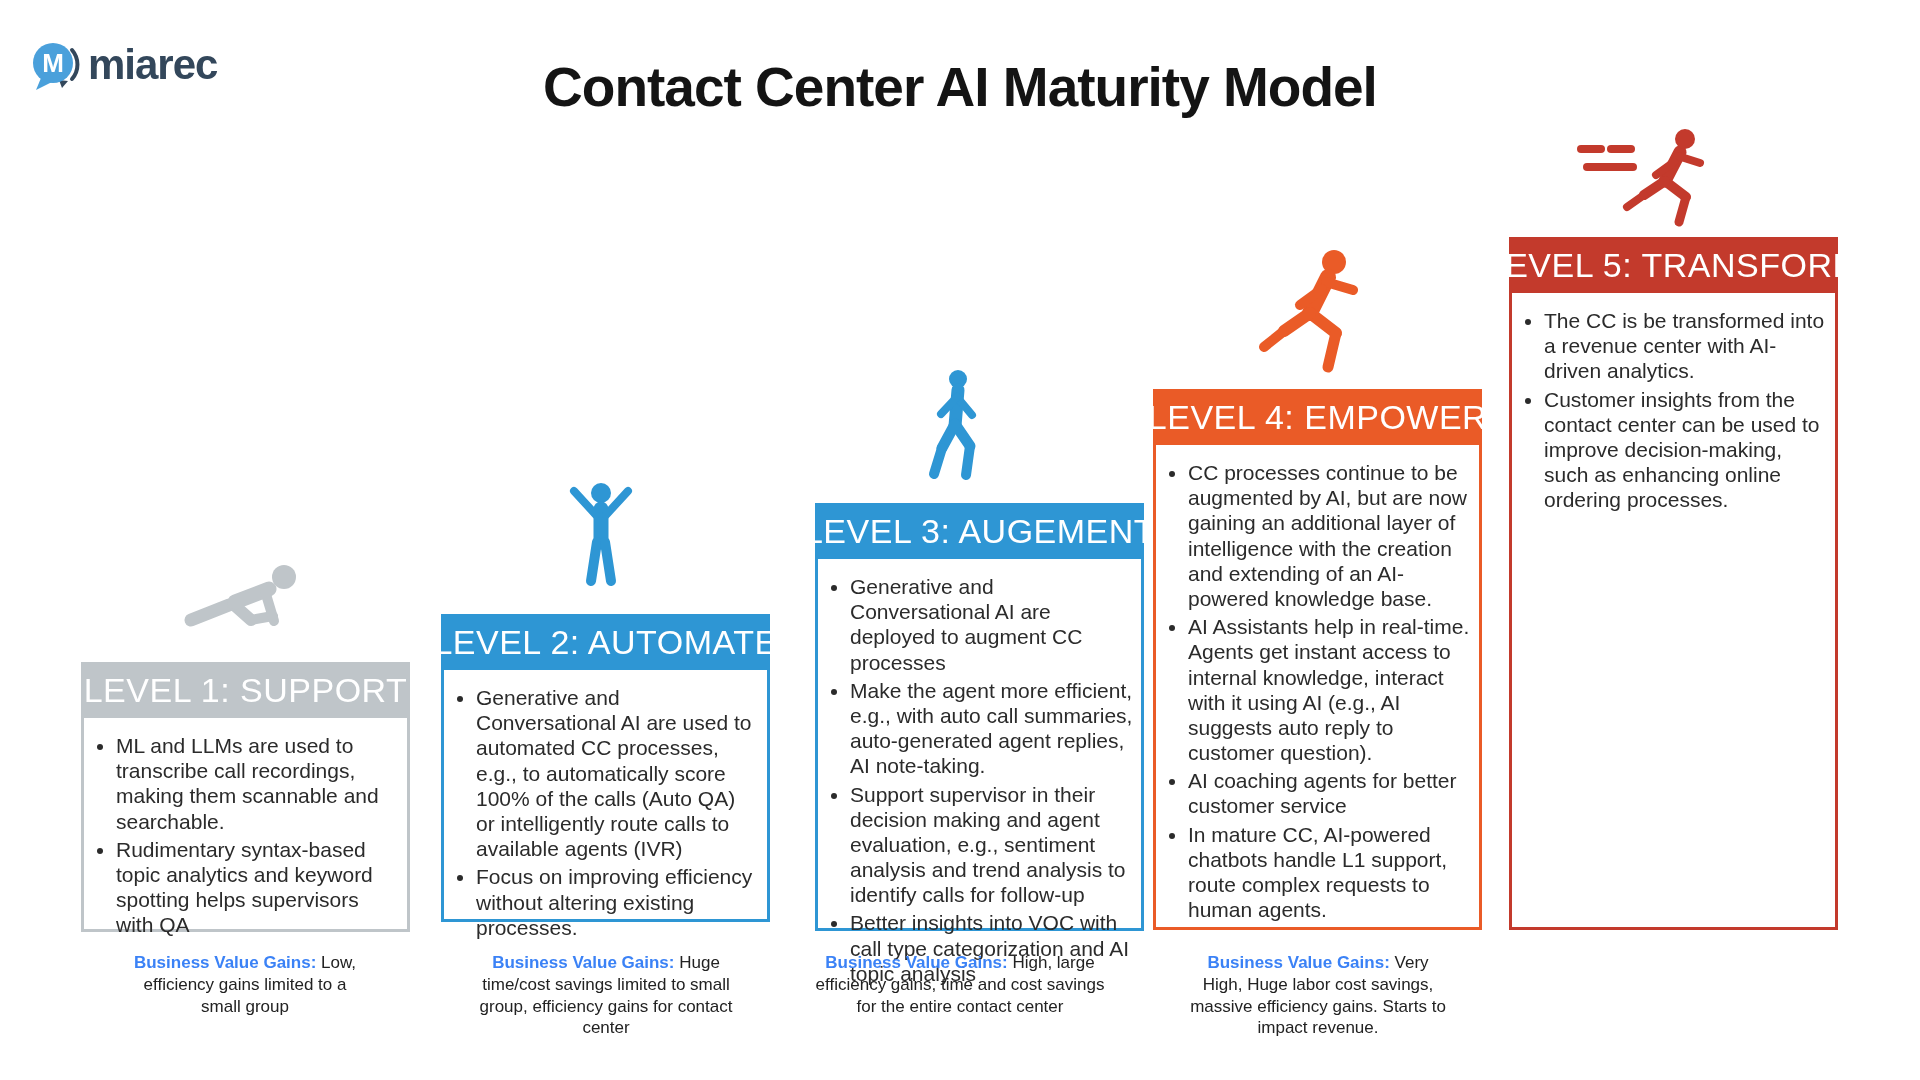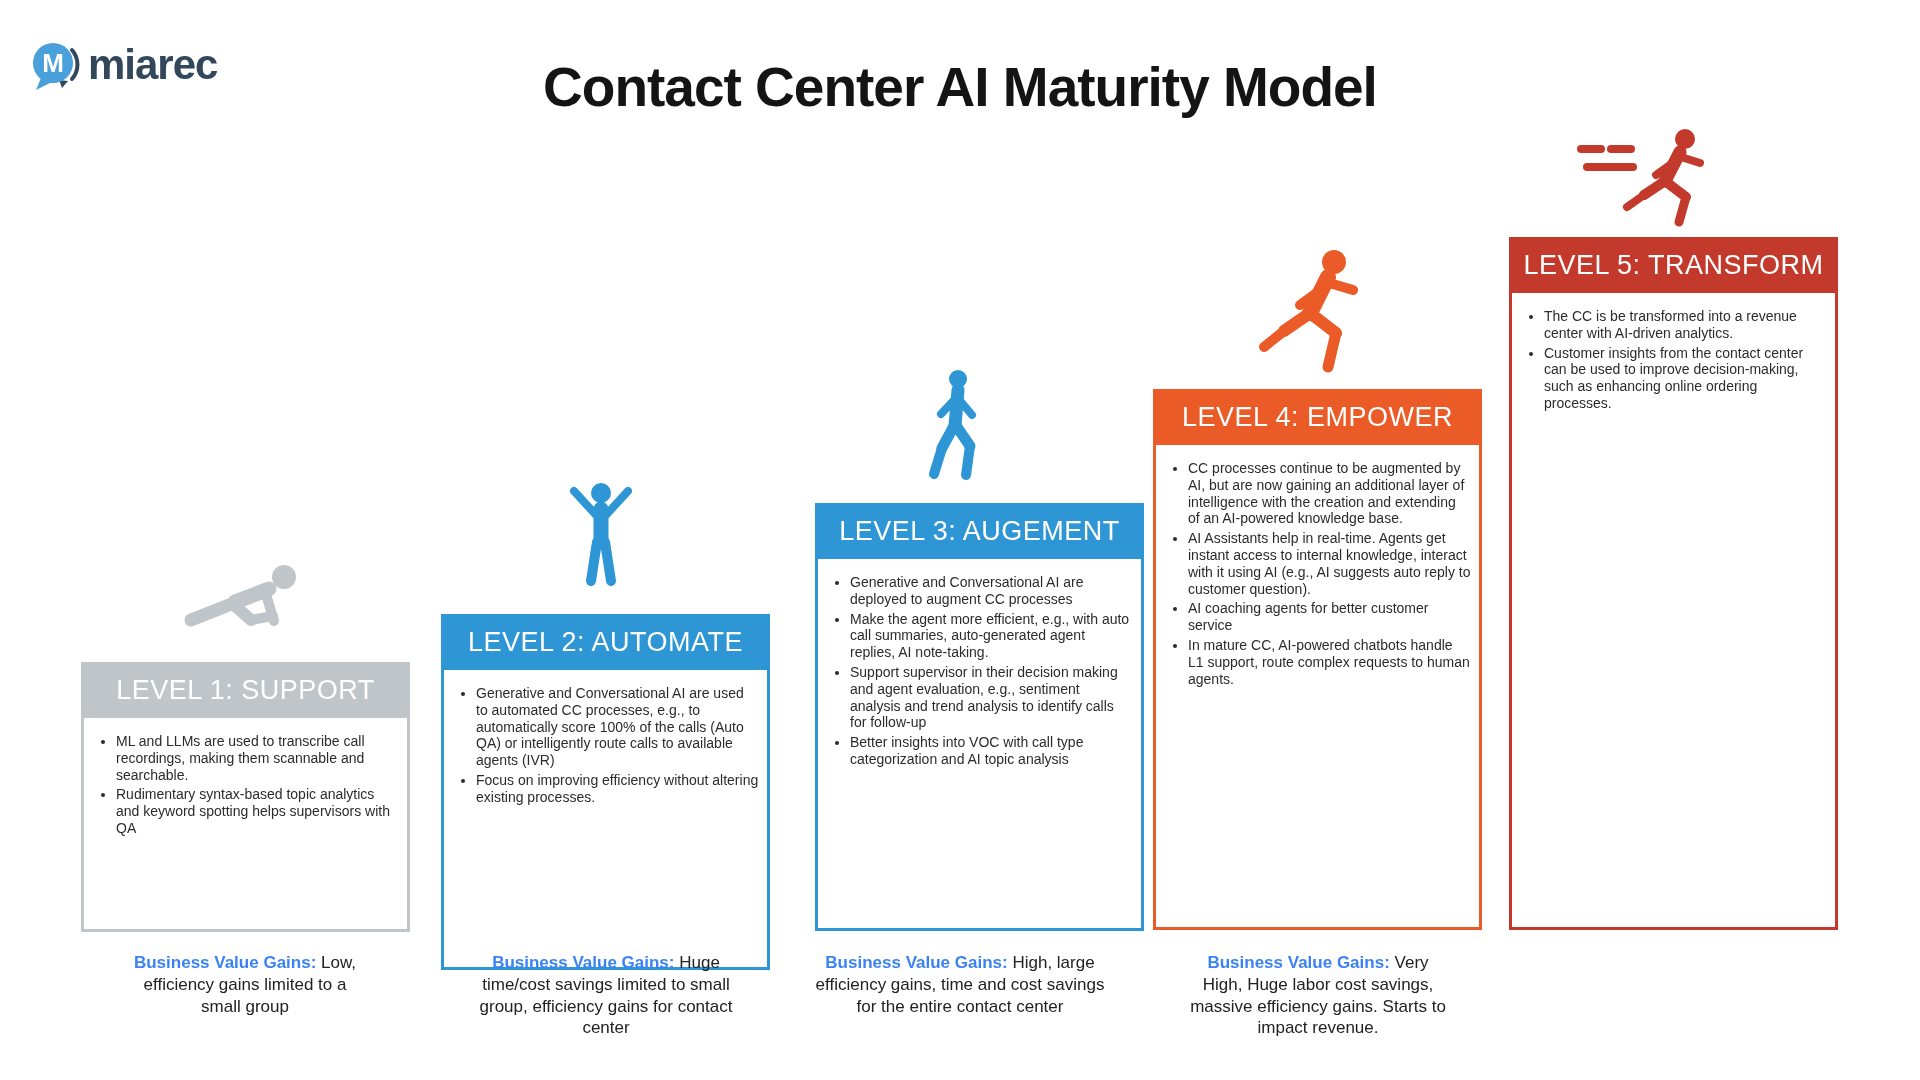--- a/index.html
+++ b/index.html
@@ -13,35 +13,35 @@
   .logo-text{font-size:42px;font-weight:700;color:#33475B;letter-spacing:-1px;line-height:1;}
   .page-title{
     position:absolute;left:0;top:55px;width:100%;text-align:center;
     font-size:55px;font-weight:700;color:#141414;letter-spacing:-1px;
   }
   
   .panel{position:absolute;width:329px;}
   .panel-header{
     height:56px;background:var(--lvl-color);color:#ffffff;
     display:flex;align-items:center;justify-content:center;
-    font-size:27px;letter-spacing:.5px;white-space:nowrap;
+    font-size:34px;letter-spacing:.5px;white-space:nowrap;
   }
   .panel-body{
     background:#fff;border:3px solid var(--lvl-color);border-top:0;
     box-sizing:border-box;
   }
   .panel-body ul{margin:0;padding:15px 8px 0 32px;}
   .panel-body li{
-    font-size:14px;line-height:1.2;color:#2b2b2b;margin-bottom:3px;
+    font-size:21px;line-height:1.2;color:#2b2b2b;margin-bottom:3px;
   }
   .level-icon{position:absolute;color:var(--lvl-color);}
   .level-icon svg{display:block;}
   
   .lvl1{left:81px;top:662px;}   .lvl1 .panel-body{height:214px;}
-  .lvl2{left:441px;top:614px;}  .lvl2 .panel-body{height:300px;}
+  .lvl2{left:441px;top:614px;}  .lvl2 .panel-body{height:252px;}
   .lvl3{left:795px;top:503px;padding-left:20px;}  .lvl3 .panel-body{height:372px;}
   .lvl4{left:1153px;top:389px;} .lvl4 .panel-body{height:485px;}
   .lvl5{left:1509px;top:237px;} .lvl5 .panel-body{height:637px;}
   
   .lvl1 .level-icon{left:96px;top:-100px;}
   .lvl2 .level-icon{left:122px;top:-132px;}
   .lvl3 .level-icon{left:130px;top:-133px;}
   .lvl4 .level-icon{left:105px;top:-140px;}
   .lvl5 .level-icon{left:64px;top:-110px;}
   

